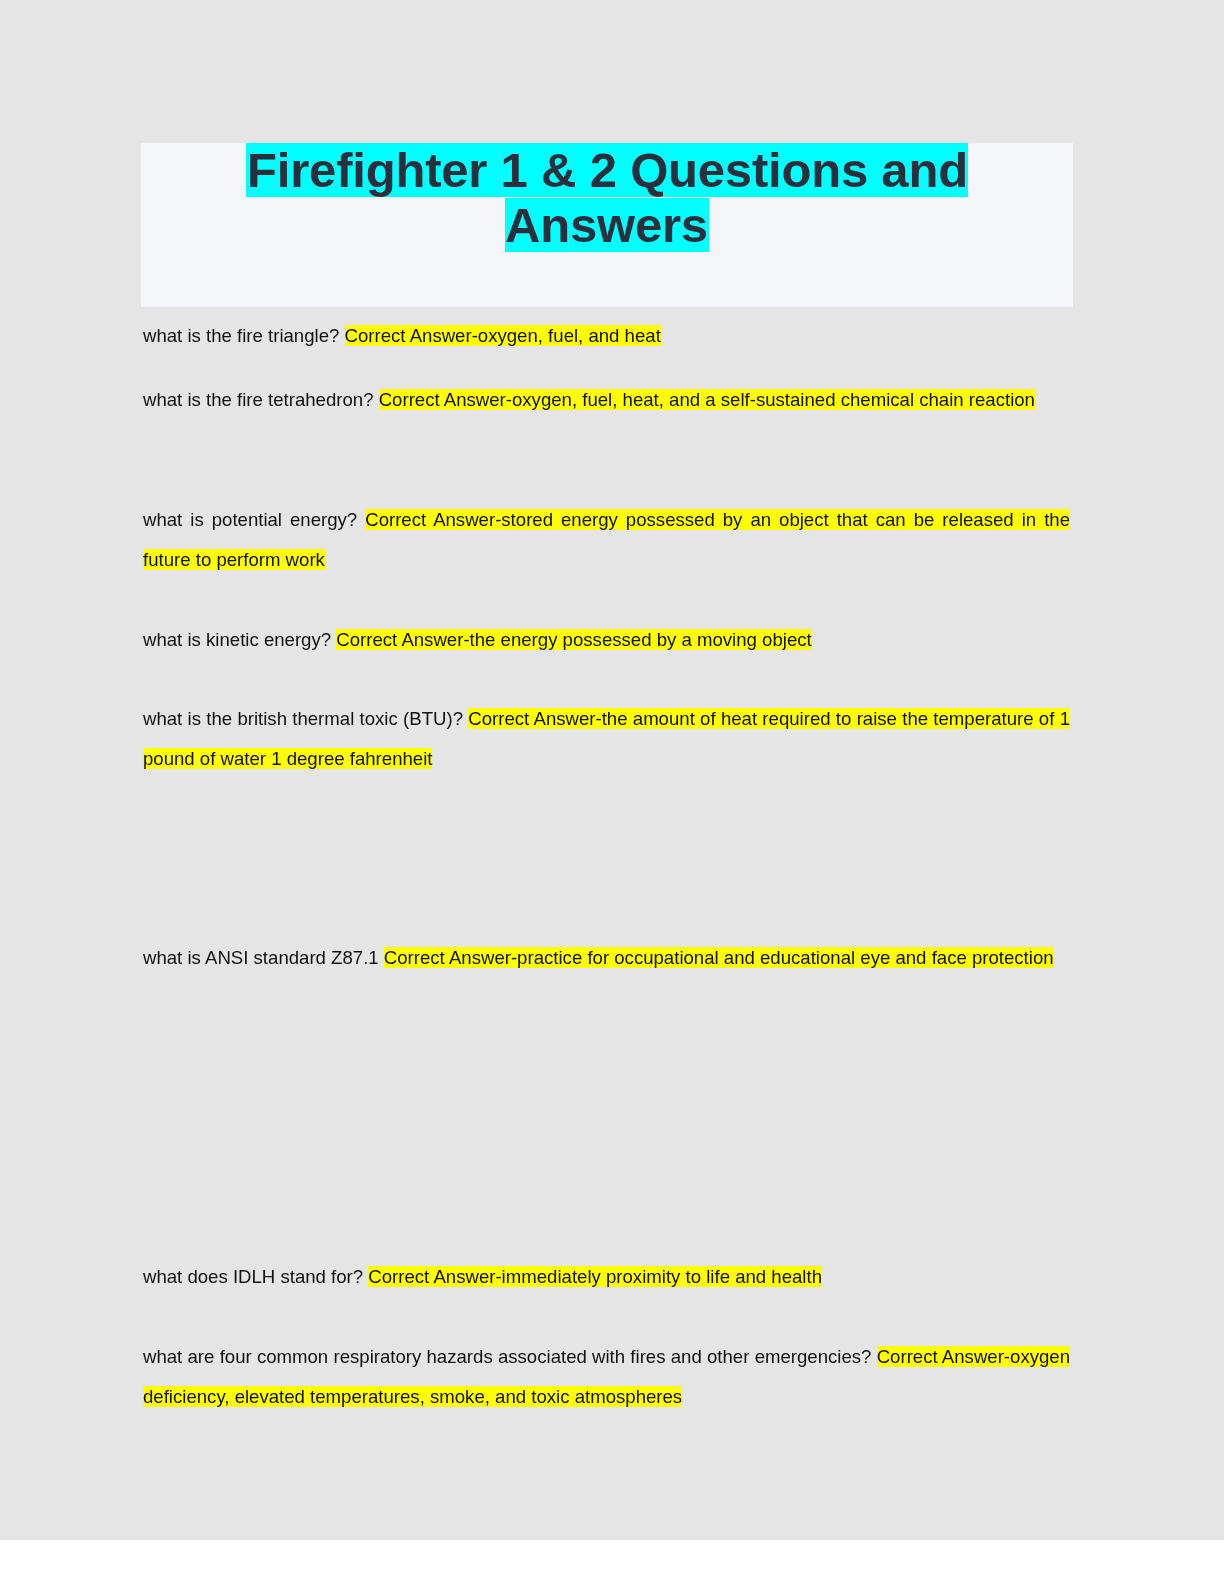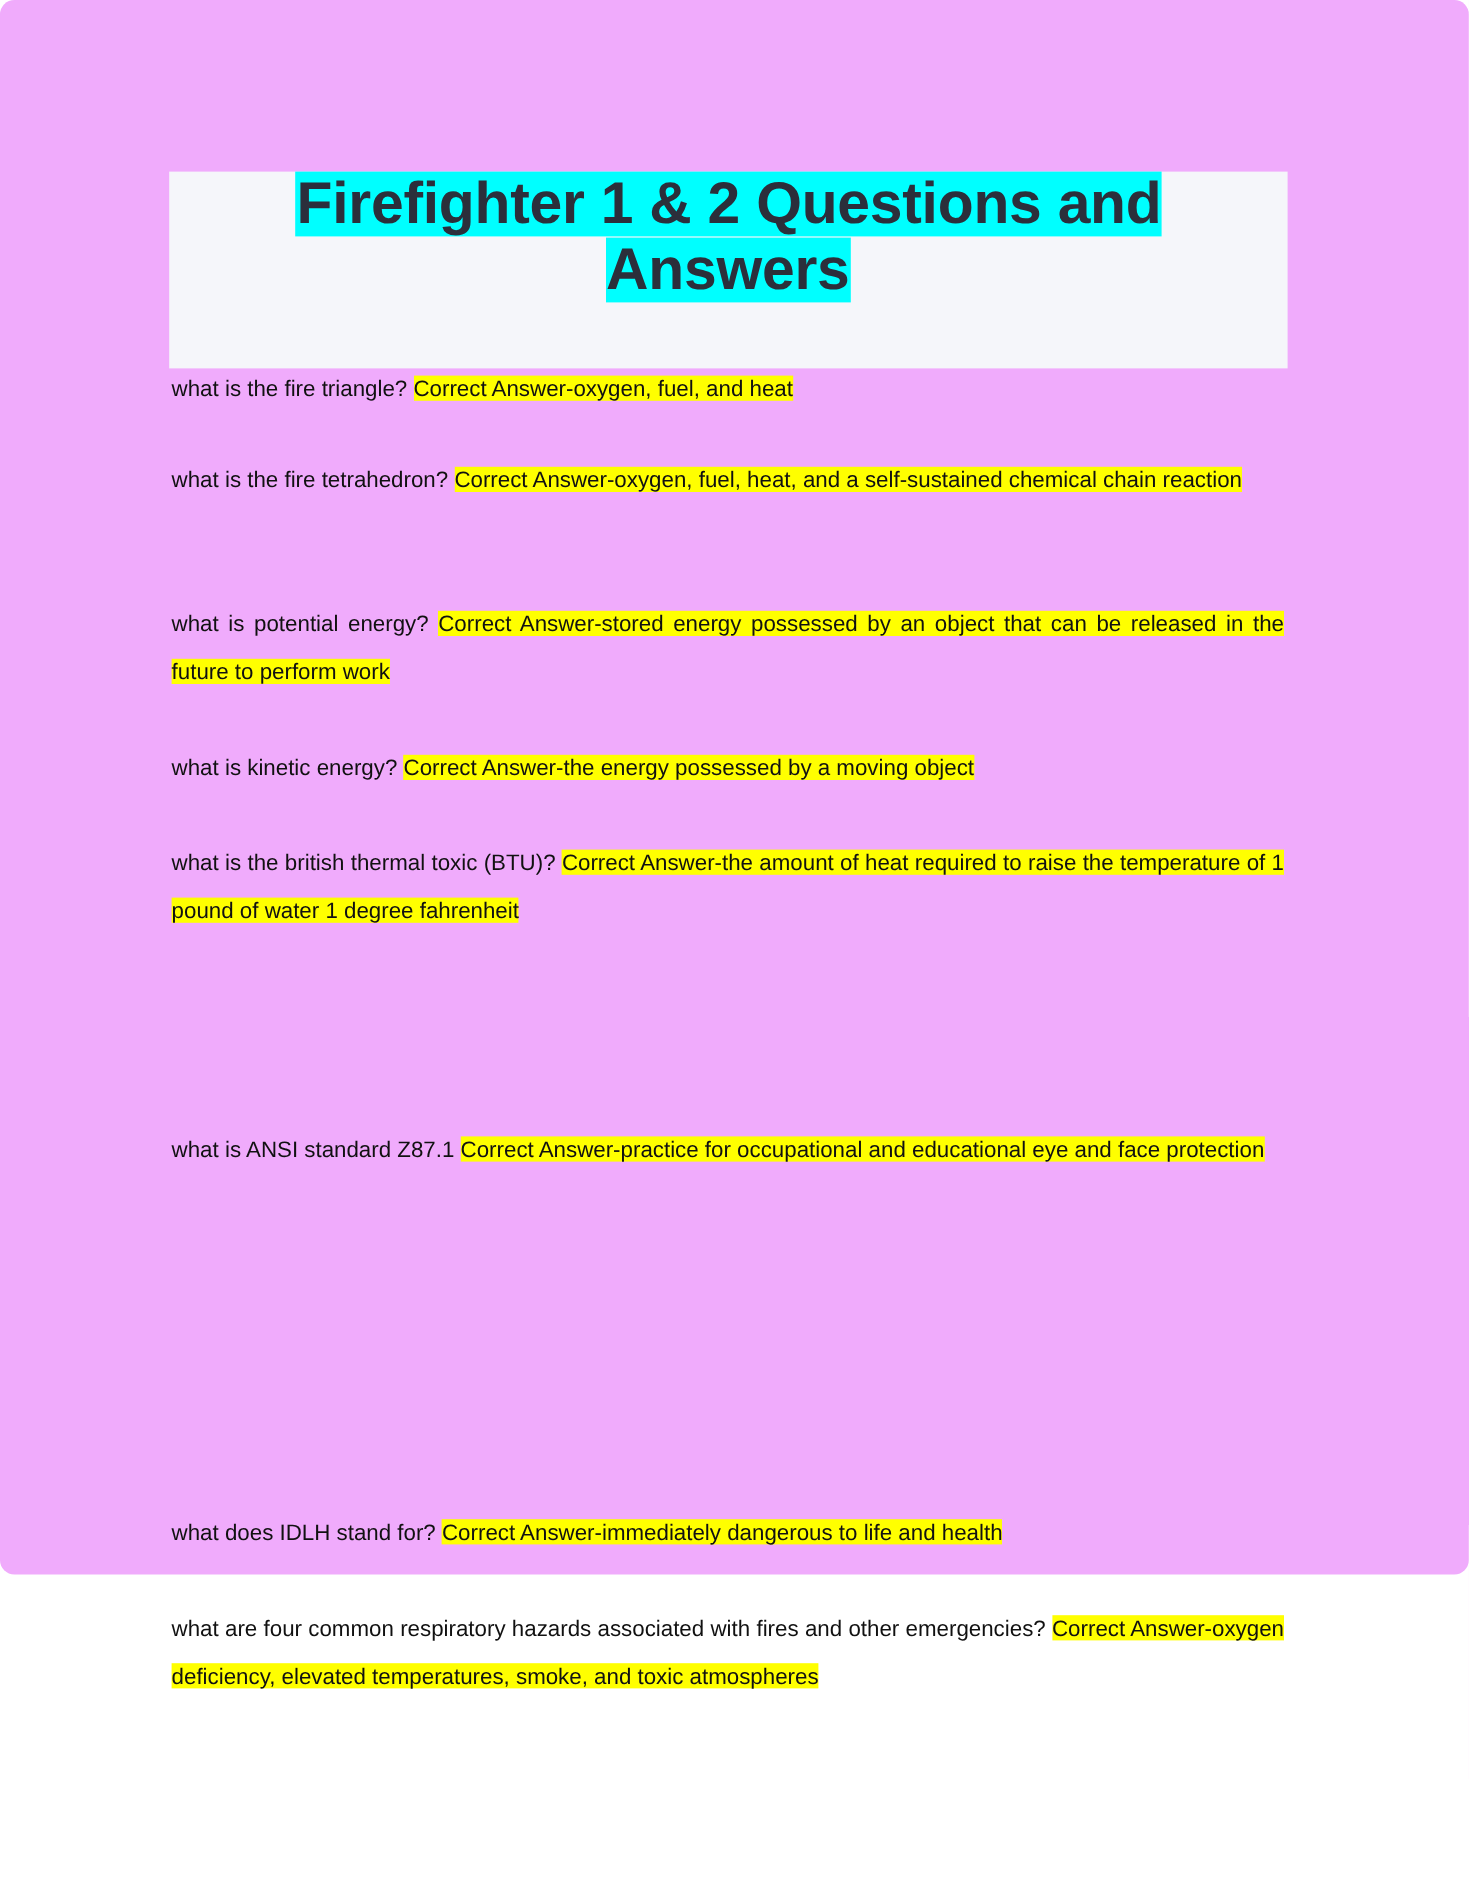--- a/index.html
+++ b/index.html
@@ -1,17 +1,17 @@
 <!DOCTYPE html>
 <html><head>
 <meta charset="utf-8">
 <style>
   html, body { margin: 0; padding: 0; background: #ffffff; }
   body { width: 1224px; height: 1584px; position: relative; overflow: hidden; }
-  .page { position: absolute; left: 0; top: 0; width: 1224px; height: 1312px; background: #f0abfc; border-radius: 12px; }
+  .page { position: absolute; left: 0; top: 0; width: 1224px; height: 1540px; background: #e5e5e5; }
   .title-box {
     position: absolute; left: 141px; top: 143px; width: 932px; height: 164px;
     background: #f5f6fa;
   }
   .title {
     margin: 0; padding: 0;
     font-family: "Liberation Sans", sans-serif; font-weight: bold;
     font-size: 49px; line-height: 54.5px; color: #2b2f3b;
     text-align: center; letter-spacing: -0.2px;
   }
@@ -27,21 +27,21 @@
 </head>
 <body>
 
 <div class="page">
   <div class="title-box">
     <h1 class="title">
       <span>Firefighter 1 &amp; 2 Questions and Answers</span><br>
     </h1>
   </div>
 
-  <p class="qa" style="top:304px">
+  <p class="qa" style="top:316px">
     <span>what is the fire triangle?</span>
     <span class="ans">Correct Answer-oxygen, fuel, and heat</span>
   </p>
   <p class="qa" style="top:380px">
     <span>what is the fire tetrahedron?</span>
     <span class="ans">Correct Answer-oxygen, fuel, heat, and a self-sustained chemical chain reaction</span>
   </p>
   <p class="qa" style="top:500px">
     <span>what is potential energy?</span>
     <span class="ans">Correct Answer-stored energy possessed by an object that can be released in the future to perform work</span>
@@ -53,19 +53,19 @@
   <p class="qa" style="top:699px">
     <span>what is the british thermal toxic (BTU)?</span>
     <span class="ans">Correct Answer-the amount of heat required to raise the temperature of 1 pound of water 1 degree fahrenheit</span>
   </p>
   <p class="qa" style="top:938px">
     <span>what is ANSI standard Z87.1</span>
     <span class="ans">Correct Answer-practice for occupational and educational eye and face protection</span>
   </p>
   <p class="qa" style="top:1257px">
     <span>what does IDLH stand for?</span>
-    <span class="ans">Correct Answer-immediately dangerous to life and health</span>
+    <span class="ans">Correct Answer-immediately proximity to life and health</span>
   </p>
   <p class="qa" style="top:1337px">
     <span>what are four common respiratory hazards associated with fires and other emergencies?</span>
     <span class="ans">Correct Answer-oxygen deficiency, elevated temperatures, smoke, and toxic atmospheres</span>
   </p>
 </div>
 
 </body></html>

